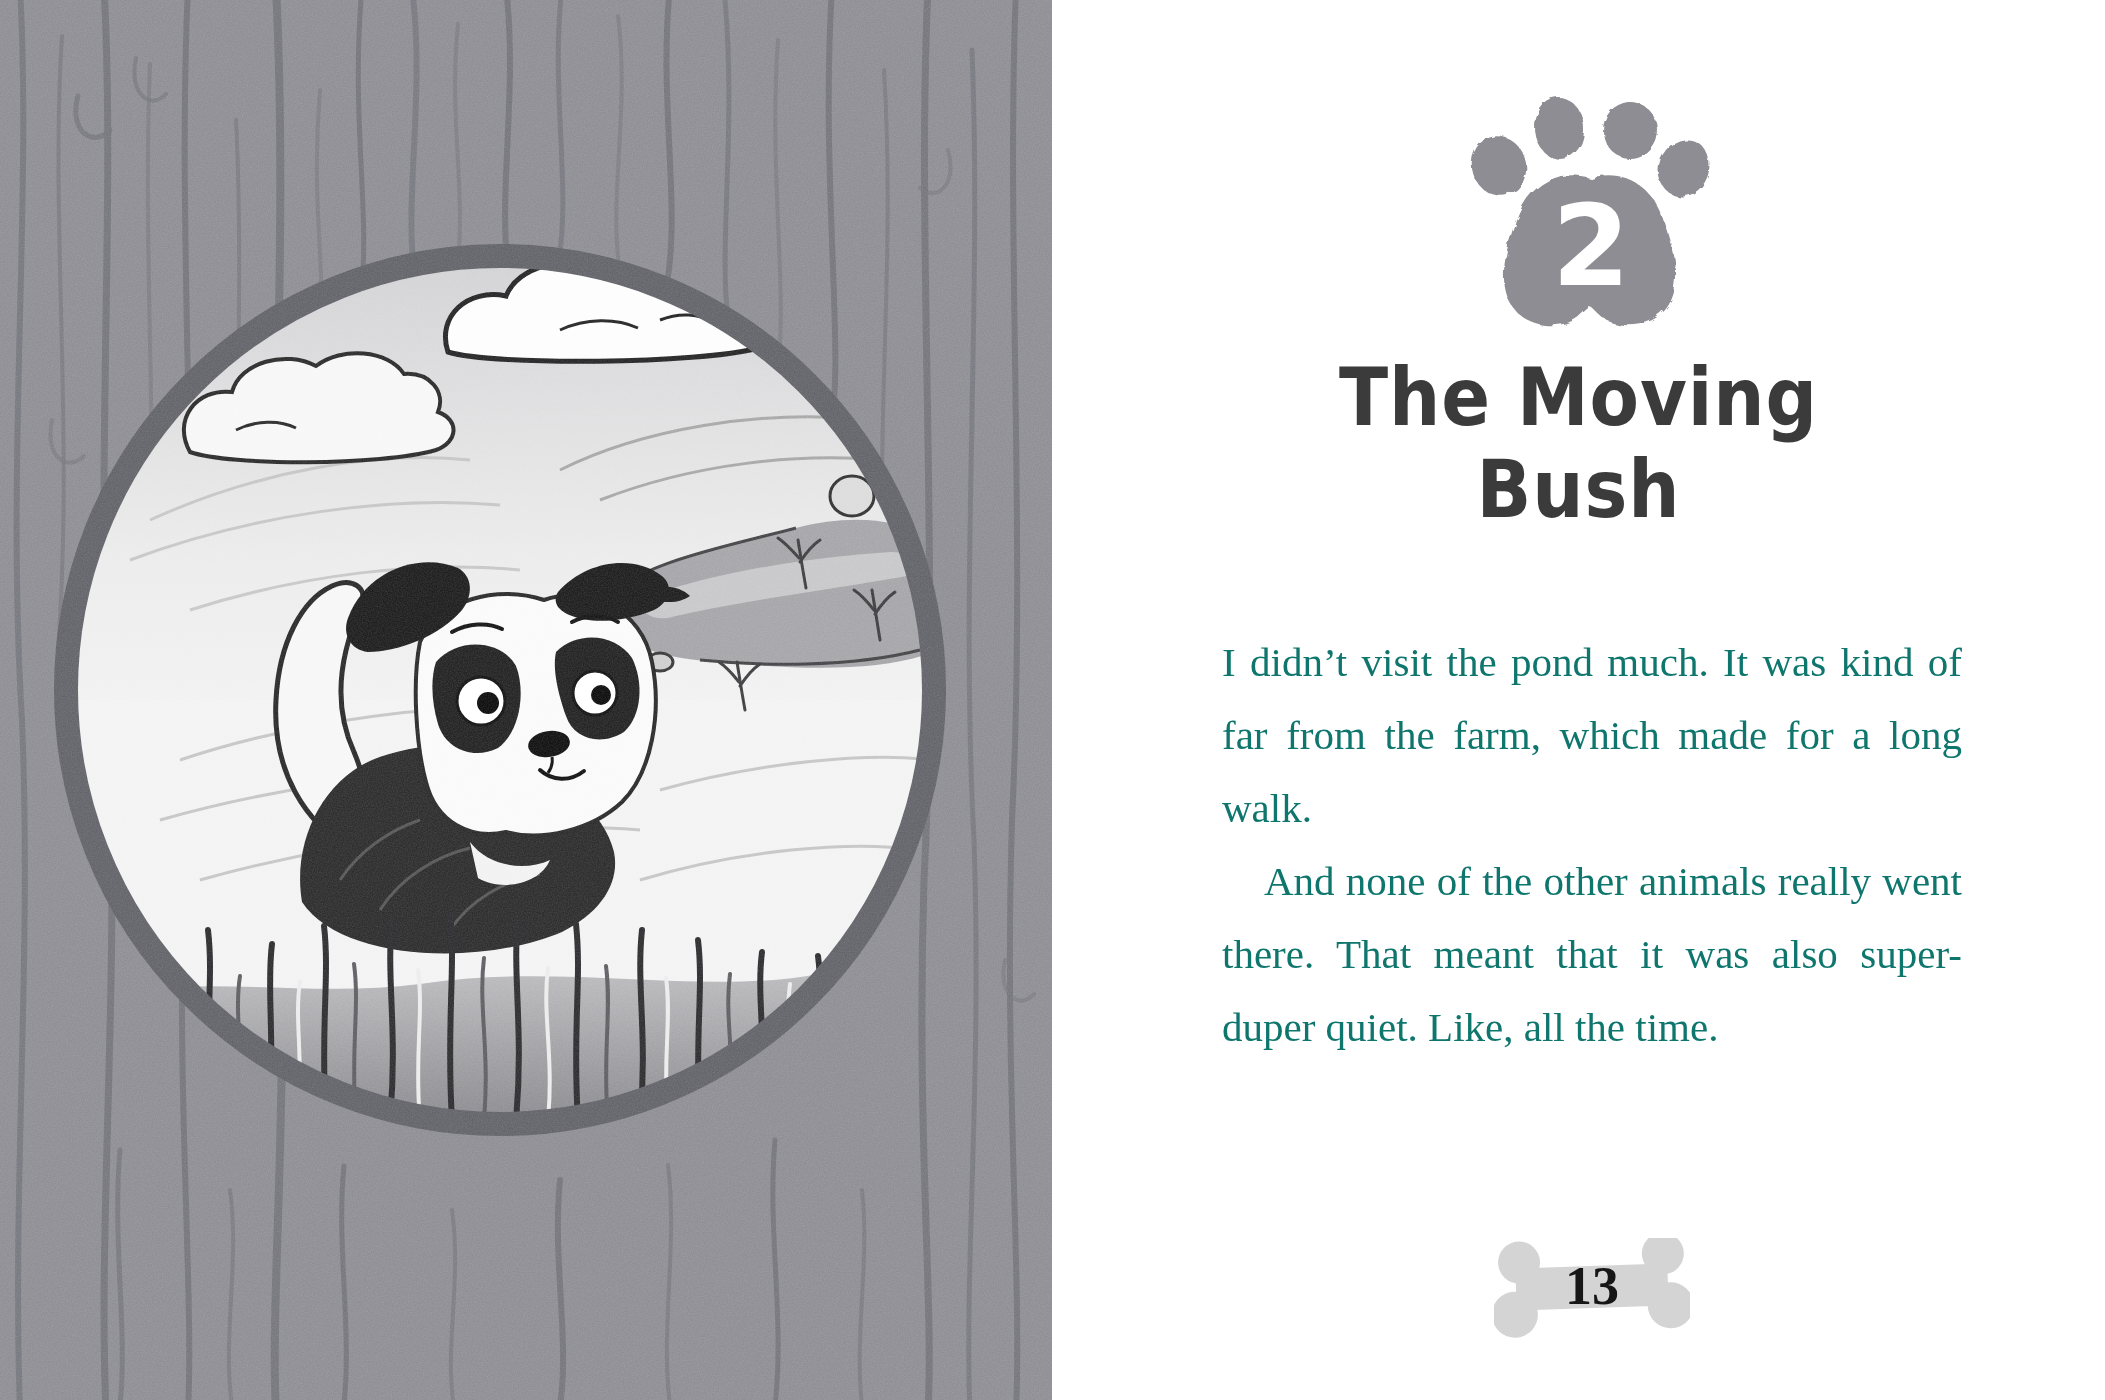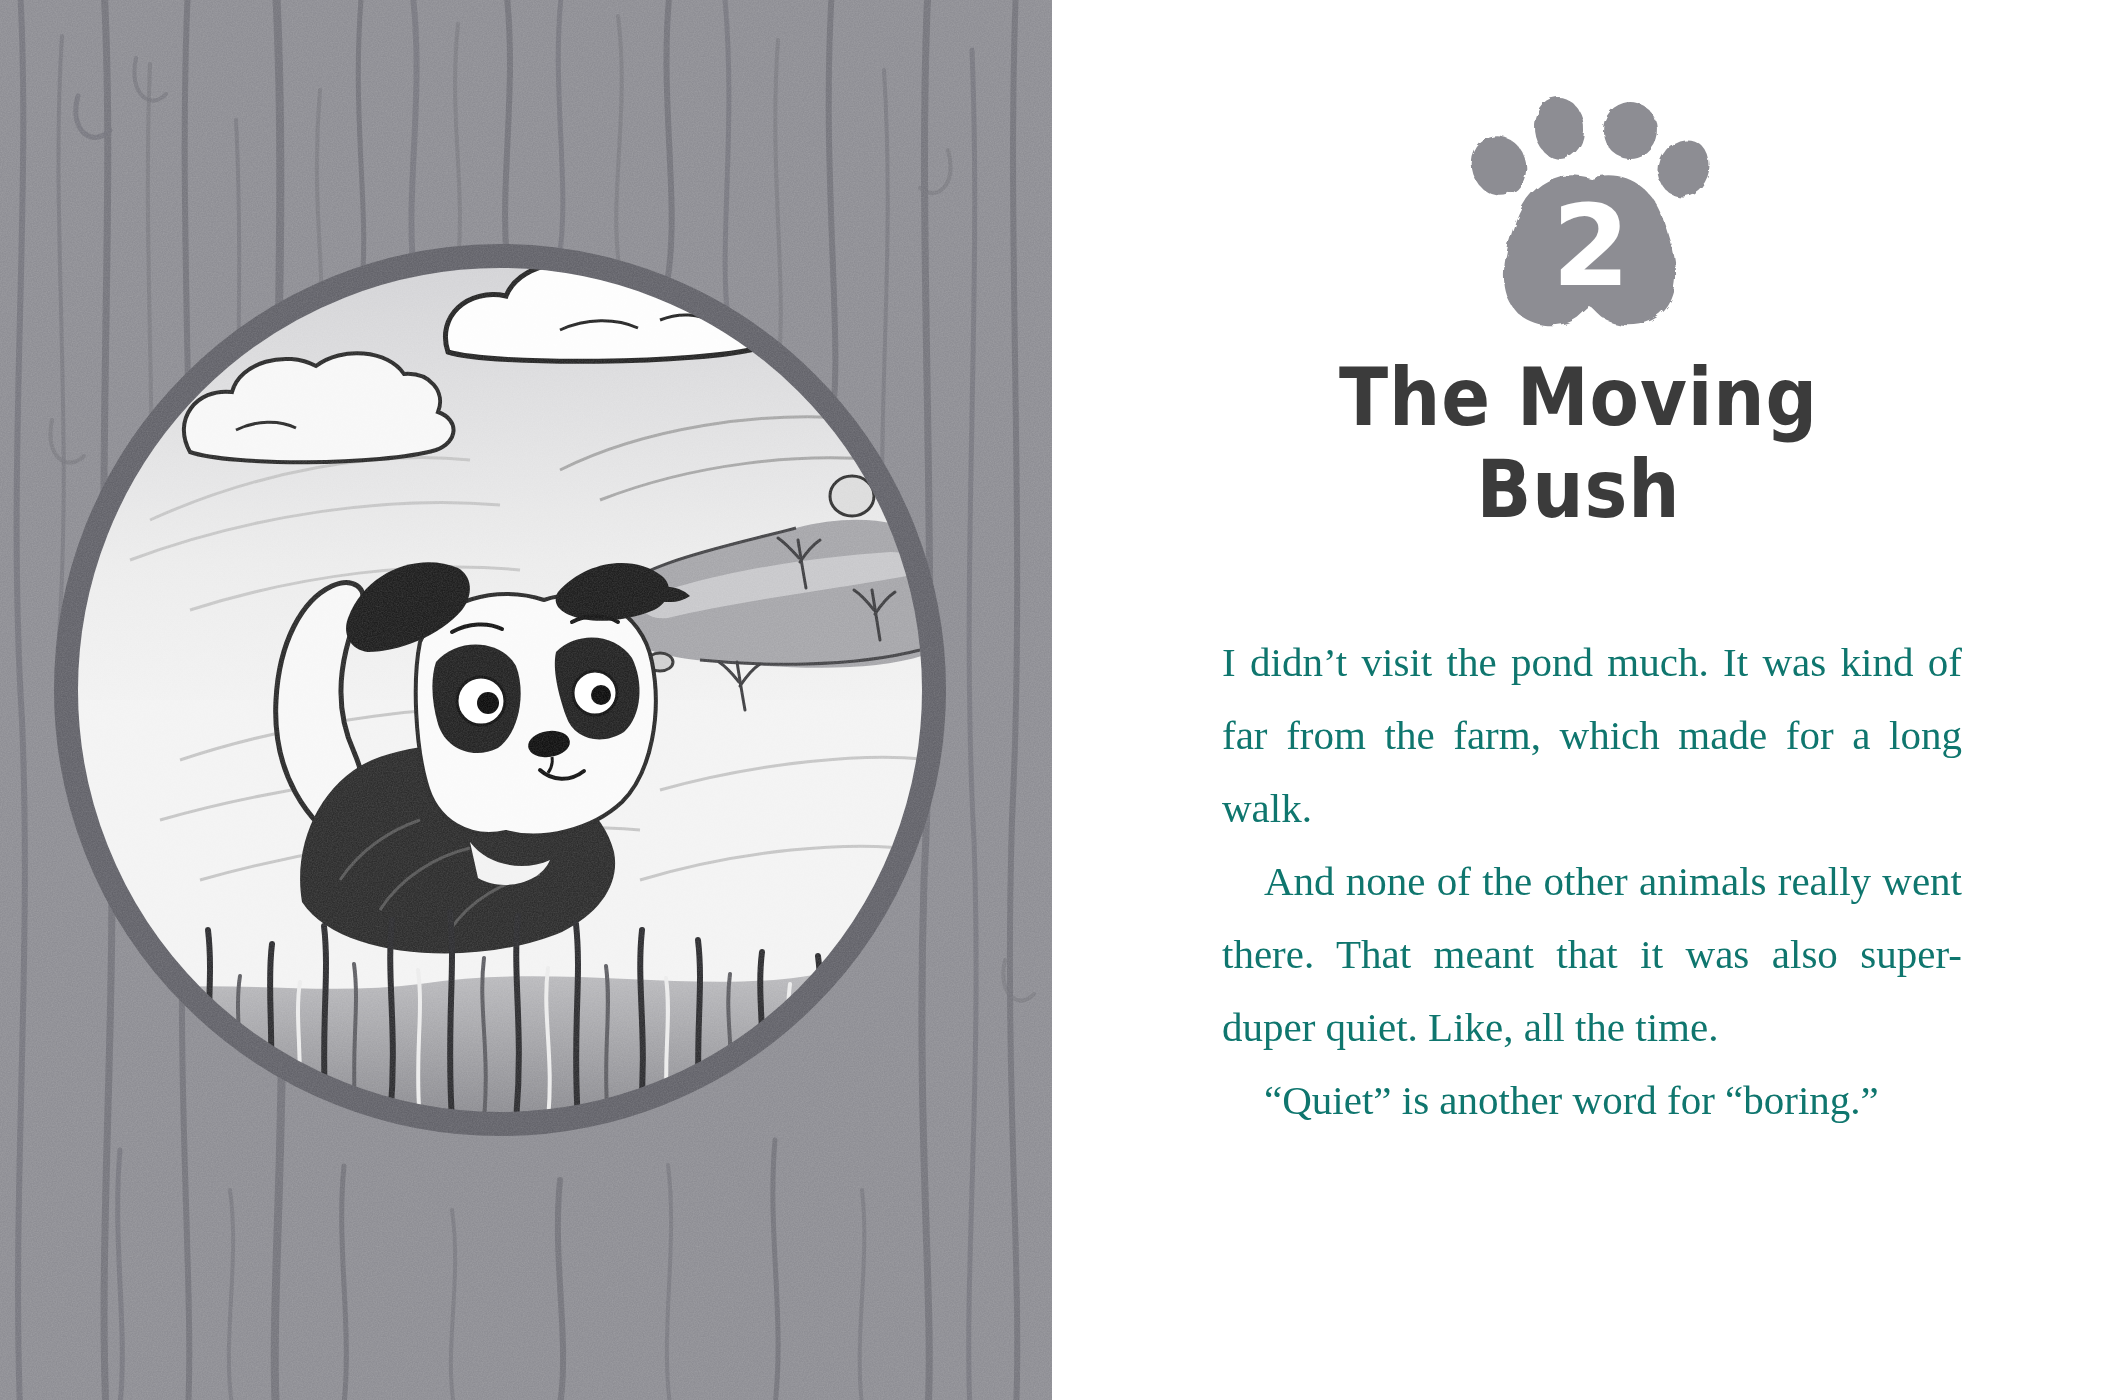--- a/index.html
+++ b/index.html
@@ -248,18 +248,29 @@
     </div>
 
     <h1 id="chapter-title">
       <span>The Moving</span>
       <span>Bush</span>
     </h1>
 
     <div id="body-text">
       <p class="para">I didn’t visit the pond much. It was kind of far from the farm, which made for a long walk.</p>
       <p class="para indent">And none of the other animals really went there. That meant that it was also super-duper quiet. Like, all the time.</p>
-      <p class="para indent">“Quiet” is another word for “boring.”</p>
     </div>
 
+    <div id="bone-badge">
+      <svg width="196" height="100" viewBox="0 0 196 100">
+        <g transform="rotate(-2 98 50)" fill="#d4d4d4">
+          <circle cx="26" cy="22" r="21"></circle>
+          <circle cx="20" cy="74" r="23"></circle>
+          <circle cx="170" cy="18" r="21"></circle>
+          <circle cx="176" cy="70" r="23"></circle>
+          <rect x="22" y="28" width="152" height="42" rx="10"></rect>
+        </g>
+        <text x="98" y="66" text-anchor="middle" font-family="Liberation Serif, serif" font-weight="bold" font-size="54" fill="#161616">13</text>
+      </svg>
+    </div>
 
   </div>
 </div>
 
 </body></html>

